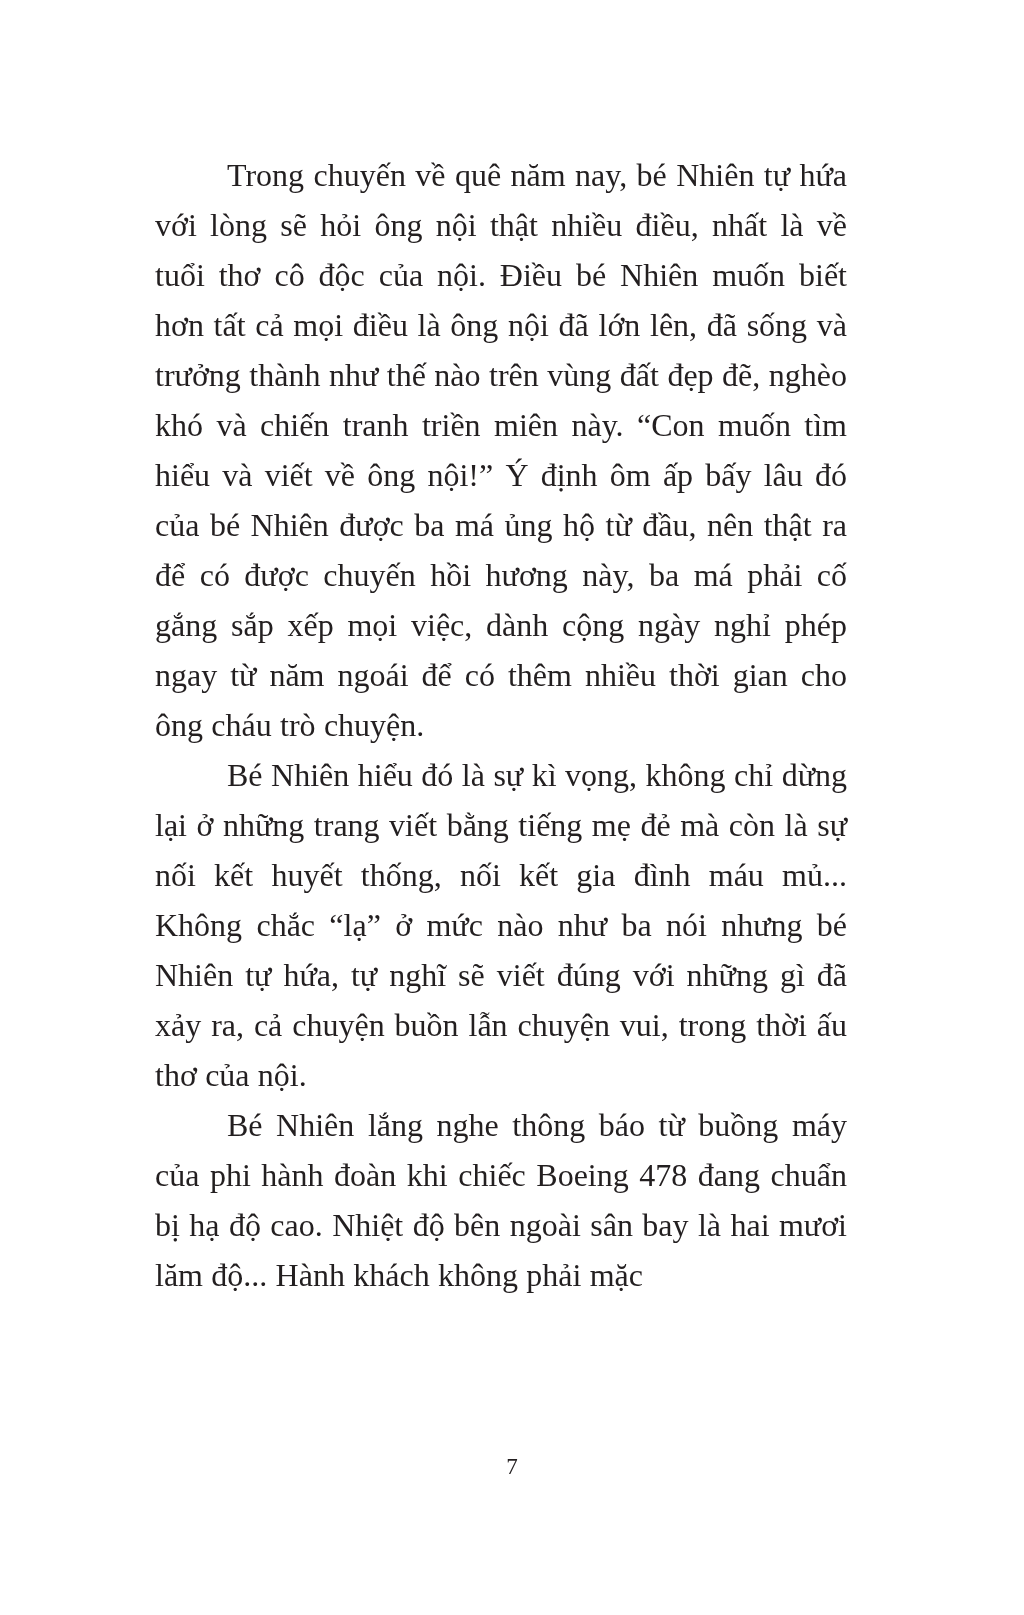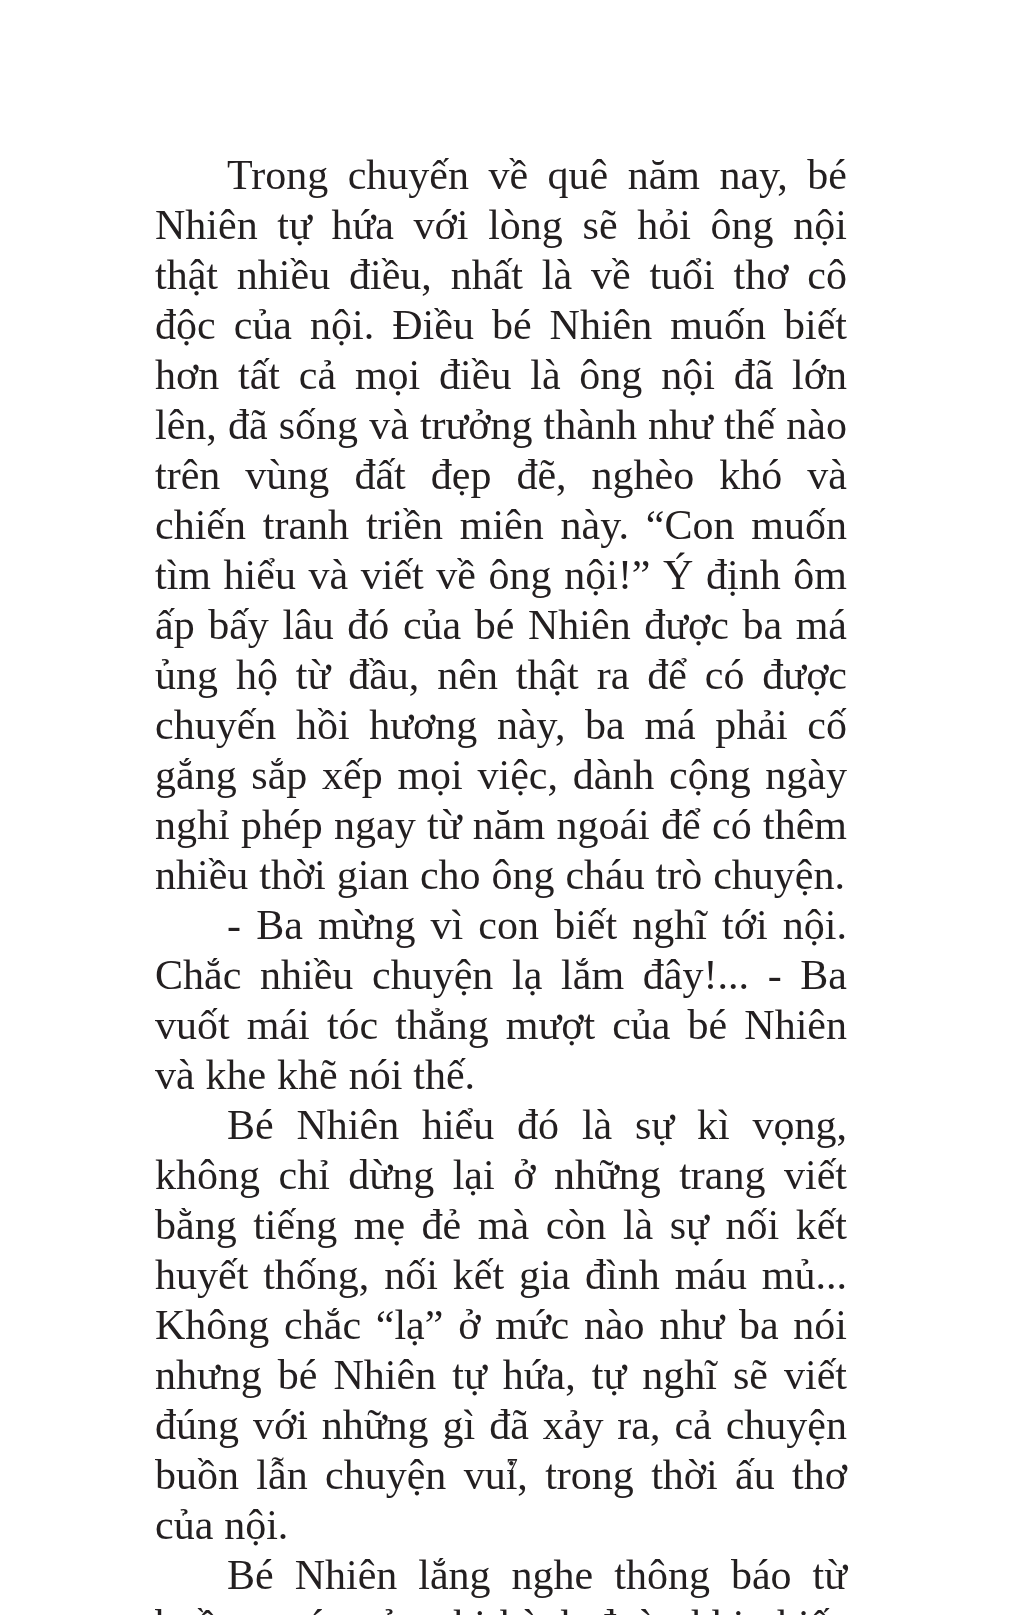--- a/index.html
+++ b/index.html
@@ -21,21 +21,21 @@
 
   .text-block {
     position: absolute;
     left: 155px;
     top: 150px;
     width: 692px;
   }
 
   .paragraph {
     font-family: "Liberation Serif", "DejaVu Serif", serif;
-    font-size: 42px;
+    font-size: 32px;
     line-height: 50px;
     color: #231f20;
     text-align: justify;
     text-justify: inter-word;
     text-indent: 72px;
     margin: 0;
     -webkit-hyphens: none;
     hyphens: none;
     word-spacing: 0.01em;
   }
@@ -52,20 +52,19 @@
     line-height: 1;
   }
 </style>
 </head>
 <body>
 
 <div class="page">
 
   <div class="text-block">
     <p class="paragraph">Trong chuyến về quê năm nay, bé Nhiên tự hứa với lòng sẽ hỏi ông nội thật nhiều điều, nhất là về tuổi thơ cô độc của nội. Điều bé Nhiên muốn biết hơn tất cả mọi điều là ông nội đã lớn lên, đã sống và trưởng thành như thế nào trên vùng đất đẹp đẽ, nghèo khó và chiến tranh triền miên này. “Con muốn tìm hiểu và viết về ông nội!” Ý định ôm ấp bấy lâu đó của bé Nhiên được ba má ủng hộ từ đầu, nên thật ra để có được chuyến hồi hương này, ba má phải cố gắng sắp xếp mọi việc, dành cộng ngày nghỉ phép ngay từ năm ngoái để có thêm nhiều thời gian cho ông cháu trò chuyện.</p>
-    <p class="paragraph">- Ba mừng vì con biết nghĩ tới nội. Chắc nhiều chuyện lạ lắm đây!... - Ba vuốt mái tóc thẳng mượt của bé Nhiên và khe khẽ nói thế.</p>
     <p class="paragraph">Bé Nhiên hiểu đó là sự kì vọng, không chỉ dừng lại ở những trang viết bằng tiếng mẹ đẻ mà còn là sự nối kết huyết thống, nối kết gia đình máu mủ... Không chắc “lạ” ở mức nào như ba nói nhưng bé Nhiên tự hứa, tự nghĩ sẽ viết đúng với những gì đã xảy ra, cả chuyện buồn lẫn chuyện vui, trong thời ấu thơ của nội.</p>
     <p class="paragraph">Bé Nhiên lắng nghe thông báo từ buồng máy của phi hành đoàn khi chiếc Boeing 478 đang chuẩn bị hạ độ cao. Nhiệt độ bên ngoài sân bay là hai mươi lăm độ... Hành khách không phải mặc</p>
   </div>
 
   <div class="page-number">7</div>
 
 </div>
 
 </body></html>

